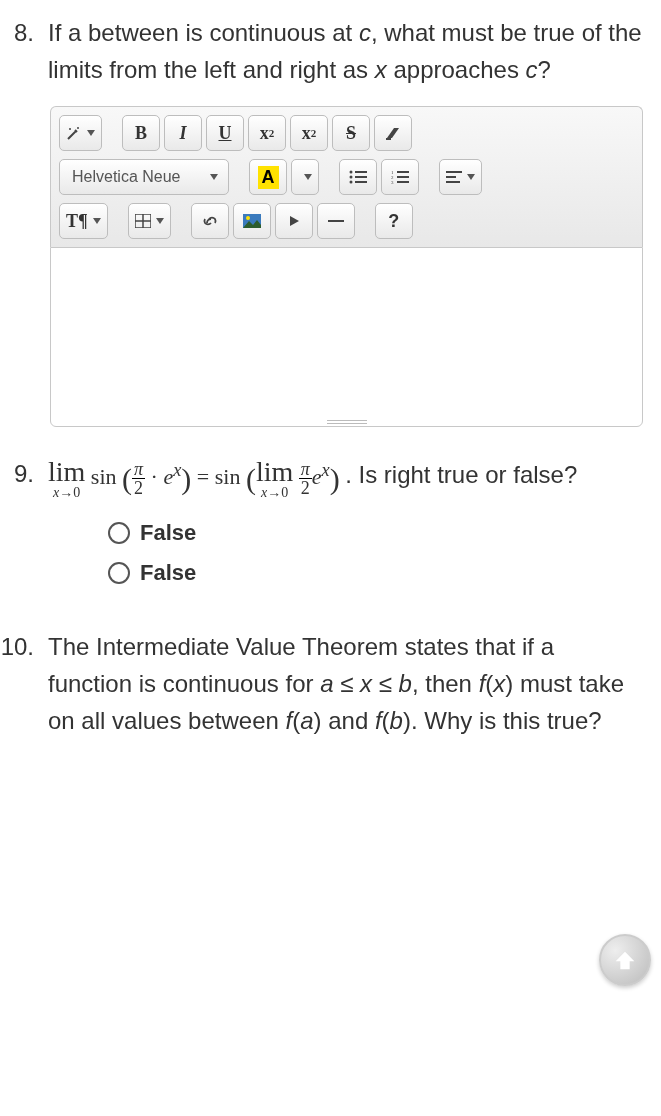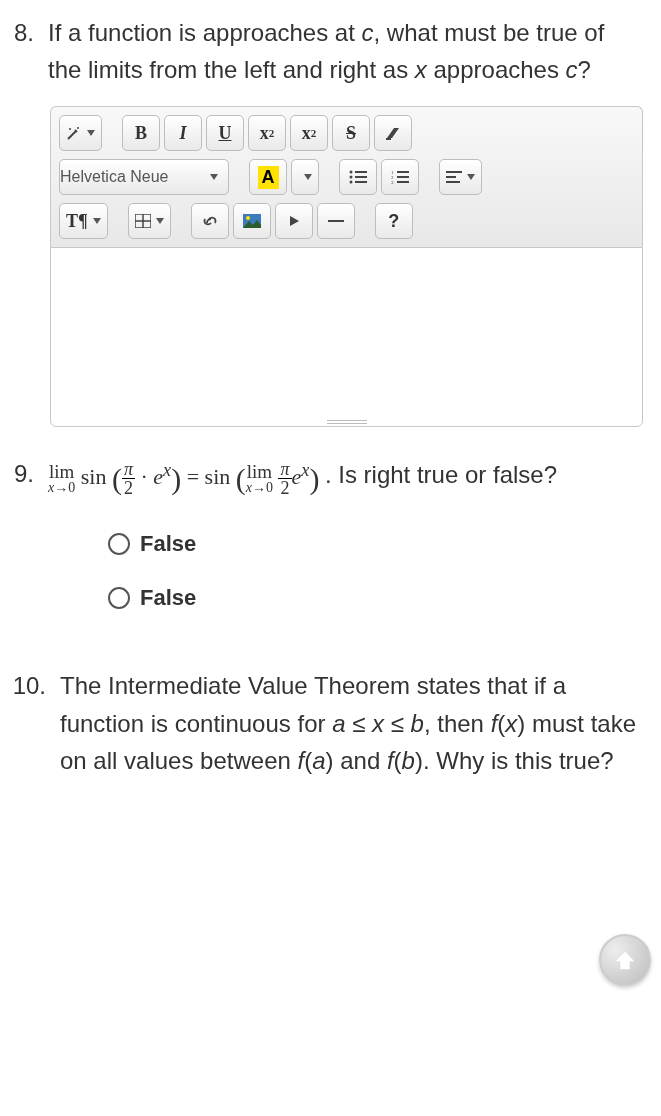--- a/index.html
+++ b/index.html
@@ -93,26 +93,26 @@
     display: flex; flex-direction: column; gap: 2px; align-items: center; justify-content: center;
   }
   .resize-grip div { width: 40px; height: 1px; background: #bbb; }
 
   
   .math { font-family: 'Times New Roman', serif; font-size: 22px; }
   .frac { display:inline-block; text-align:center; vertical-align: middle; font-size: 18px; line-height: 1;}
   .frac .num { display:block; border-bottom: 1px solid #000; padding: 0 2px;}
   .frac .den { display:block; padding: 0 2px;}
   .lim { display:inline-block; text-align:center; vertical-align: middle; line-height: 1;}
-  .lim .top { display:block; font-size: 19px;}
+  .lim .top { display:block; font-size: 28px;}
   .lim .sub { display:block; font-size: 14px;}
   .bigp { font-size: 30px; vertical-align: middle; line-height: 0.8; display: inline-block;}
 
   .options { padding: 10px 0 10px 60px; }
-  .opt { display:flex; align-items:center; gap: 10px; font-weight: bold; font-size: 22px; margin: 20px 0;}
+  .opt { display:flex; align-items:center; gap: 10px; font-weight: bold; font-size: 22px; margin: 6px 0;}
   .radio {
     width: 22px; height: 22px; border: 2px solid #555; border-radius: 50%; flex-shrink: 0;
   }
 
   .scroll-top {
     position: absolute;
     right: 10px; bottom: 130px;
     width: 52px; height: 52px;
     border-radius: 50%;
     background: radial-gradient(circle at 30% 30%, #eee, #bbb);
@@ -123,21 +123,21 @@
   .scroll-top svg { width: 28px; height: 28px; }
   .page { position: relative; width: 661px; height: 1116px; overflow: hidden;}
 </style>
 </head>
 <body>
 <div class="page">
 
 <div class="question">
   <div class="qnum">8.</div>
   <div class="qbody">
-    <span>If a function is approaches at </span><span class="italic">c</span><span>, what must be true of the limits from the left and right as </span><span class="italic">x</span><span> approaches </span><span class="italic">c</span><span>?</span>
+    <span>If a between is continuous at </span><span class="italic">c</span><span>, what must be true of the limits from the left and right as </span><span class="italic">x</span><span> approaches </span><span class="italic">c</span><span>?</span>
   </div>
 </div>
 
 <div class="editor-wrap">
   <div class="toolbar">
 
     <div class="tb-row">
       <div class="tb-btn">
         <svg width="16" height="16" viewBox="0 0 16 16">
               <path d="M2 14 L10 6 M9 5 L11 7" stroke="#444" stroke-width="2" fill="none"></path>
@@ -161,21 +161,21 @@
       <div class="tb-btn" style="text-decoration:line-through;font-weight:bold">S</div>
       <div class="tb-btn">
         <svg width="18" height="16" viewBox="0 0 18 16">
               <path d="M3 13 L10 3 L15 3 L8 13 Z" fill="#444"></path>
               <path d="M2 14 L7 14" stroke="#444" stroke-width="2"></path>
             </svg>
       </div>
     </div>
 
     <div class="tb-row">
-      <div class="tb-btn wide" style="min-width:170px;justify-content:flex-start;padding-left:0">
+      <div class="tb-btn wide" style="min-width:170px;justify-content:flex-start;padding-left:12px">
         <span>Helvetica Neue</span>
         <span class="caret" style="margin-left:auto"></span>
       </div>
       <span class="tb-group-gap"></span>
       <div class="tb-btn">
         <span class="hl-A">A</span>
       </div>
       <div class="tb-btn" style="min-width:28px">
             <span class="caret"></span>
           </div>
@@ -275,21 +275,21 @@
         <span>False</span>
       </div>
       <div class="opt">
         <div class="radio"></div>
         <span>False</span>
       </div>
     </div>
   </div>
 </div>
 
-<div class="question" style="padding-left:12px">
+<div class="question" style="padding-left:0">
   <div class="qnum" style="min-width:48px">10.</div>
   <div class="qbody">
     <span>The Intermediate Value Theorem states that if a function is continuous for </span><span class="italic">a</span><span> ≤ </span><span class="italic">x</span><span> ≤ </span><span class="italic">b</span><span>, then </span><span class="italic">f</span><span>(</span><span class="italic">x</span><span>) must take on all values between </span><span class="italic">f</span><span>(</span><span class="italic">a</span><span>) and </span><span class="italic">f</span><span>(</span><span class="italic">b</span><span>). Why is this true?</span>
   </div>
 </div>
 
 <div class="scroll-top">
   <svg viewBox="0 0 24 24">
         <path d="M12 5 L20 13 L16 13 L16 20 L8 20 L8 13 L4 13 Z" fill="#fff"></path>
       </svg>

